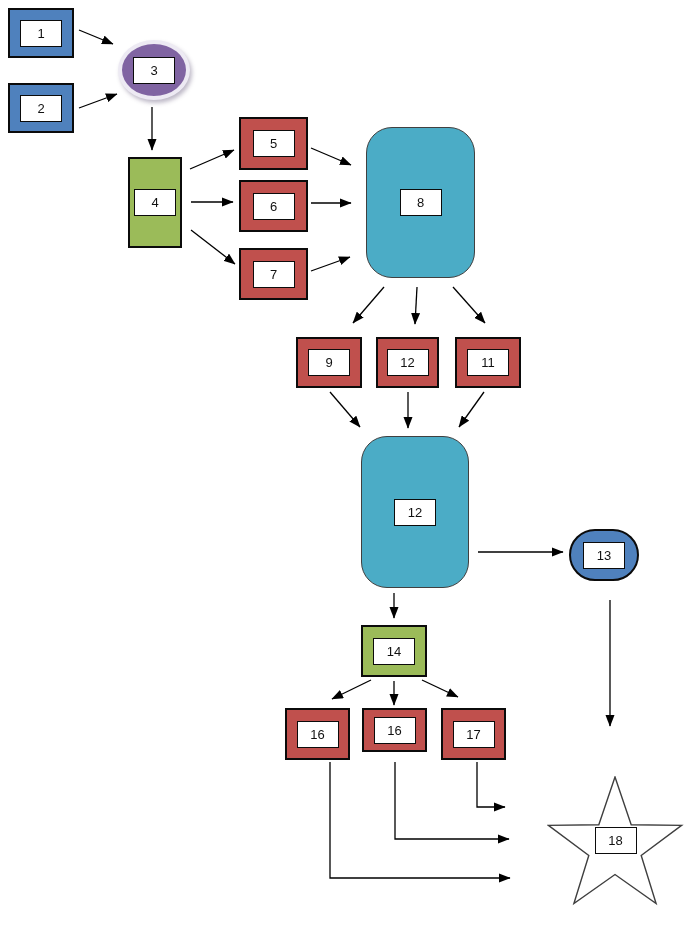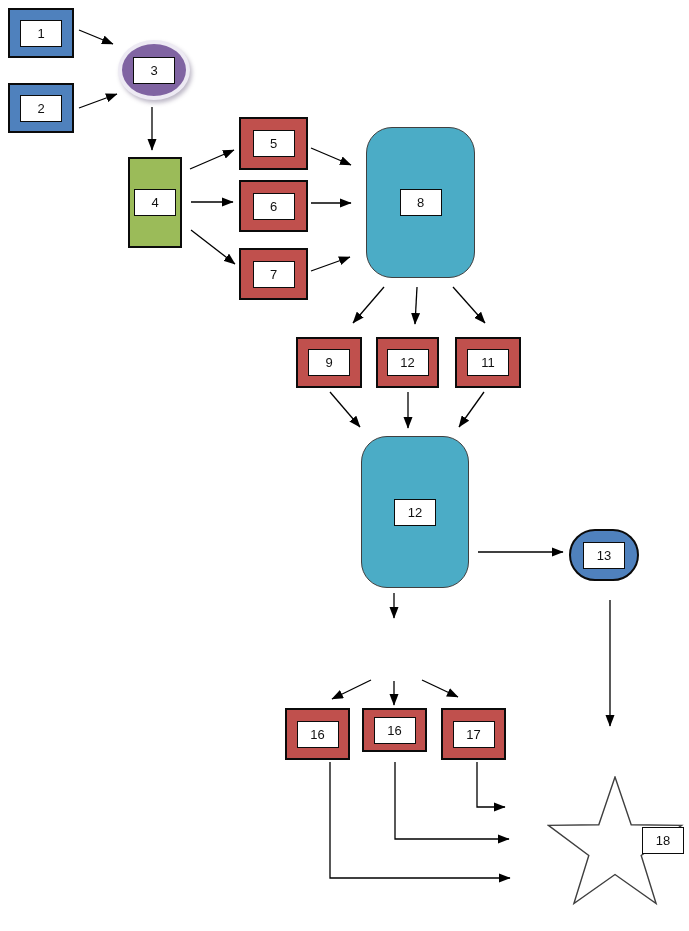--- a/index.html
+++ b/index.html
@@ -46,21 +46,21 @@
     width: 40px;
     height: 25px;
     display: flex;
     align-items: center;
     justify-content: center;
     font-size: 13px;
     line-height: 1;
     color: #111111;
     z-index: 3;
   }
-  .star-node { background: transparent; border: none; justify-content: flex-end; }
+  .star-node { background: transparent; border: none; }
   .star-node svg { position: absolute; left: 0; top: 0; }
   .star-node .label-box { position: relative; }
 </style>
 </head>
 <body>
 
 <div class="canvas">
 
   <svg class="edges-layer" width="689" height="931" viewBox="0 0 689 931">
     <defs>
@@ -141,20 +141,23 @@
   </div>
 
   <div class="node teal" style="left:361px; top:436px; width:108px; height:152px;">
     <span class="label-box">12</span>
   </div>
 
   <div class="node rect blue" style="left:569px; top:529px; width:70px; height:52px;border-radius:26px;">
     <span class="label-box">13</span>
   </div>
 
+  <div class="node rect green" style="left:361px; top:625px; width:66px; height:52px;">
+    <span class="label-box">14</span>
+  </div>
 
   <div class="node rect red" style="left:285px; top:708px; width:65px; height:52px;">
     <span class="label-box">16</span>
   </div>
 
   <div class="node rect red" style="left:362px; top:708px; width:65px; height:44px;">
     <span class="label-box">16</span>
   </div>
 
   <div class="node rect red" style="left:441px; top:708px; width:65px; height:52px;">

